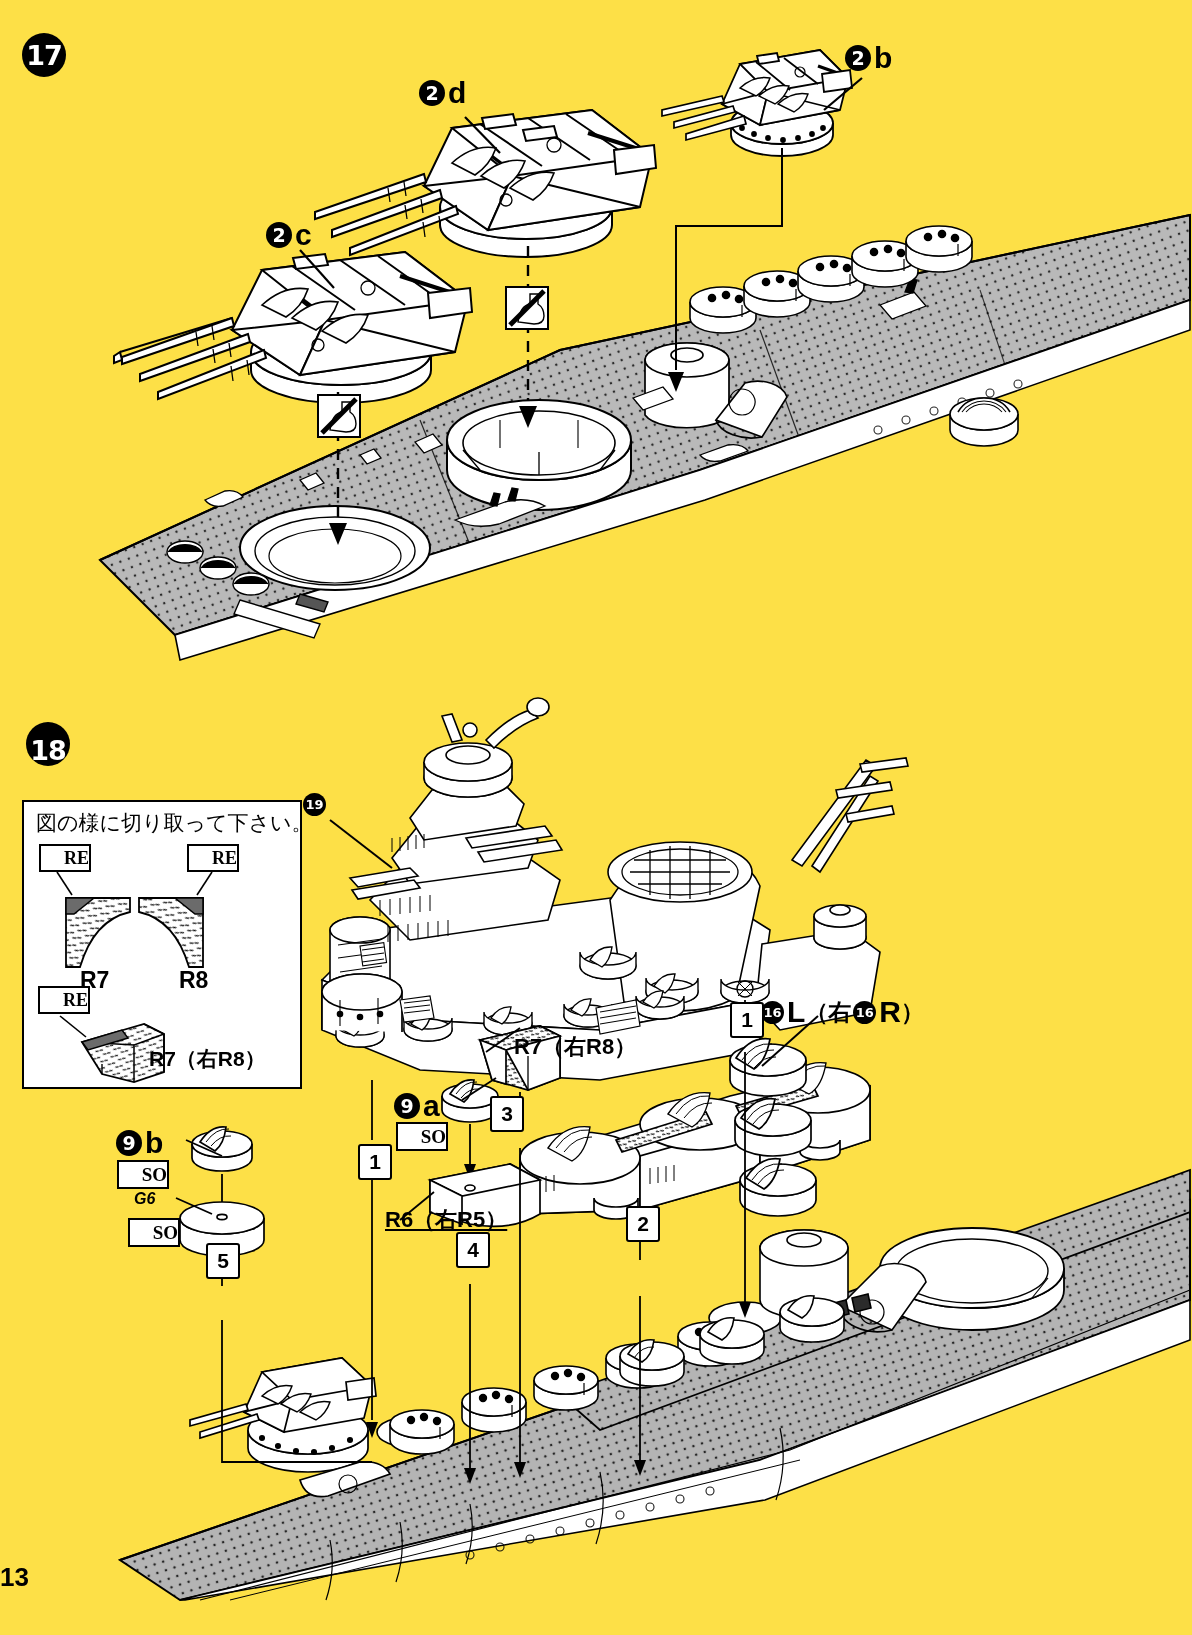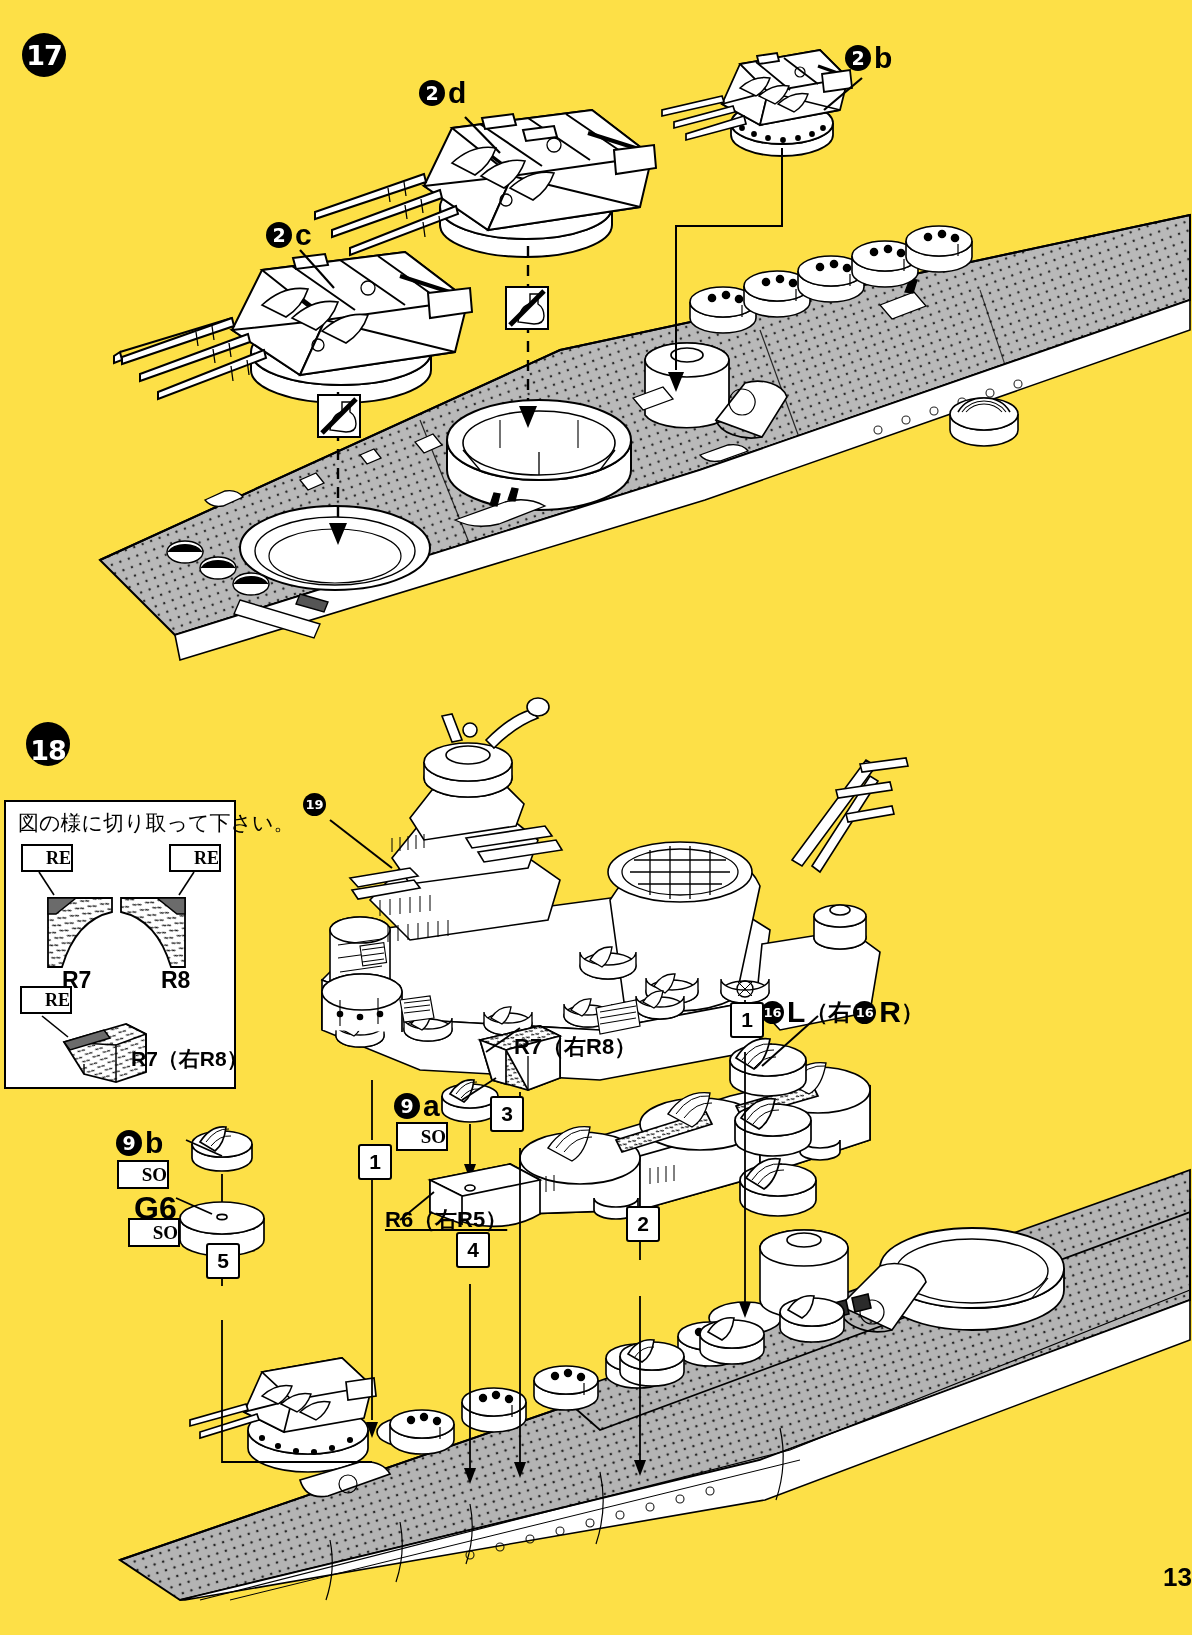--- a/index.html
+++ b/index.html
@@ -86,21 +86,21 @@
     position:absolute;
     font-size:21px;font-weight:500;
     white-space:nowrap;
     font-family:"DejaVu Sans",sans-serif;
   }
 
   
   .folio{
     position:absolute;
     font-size:26px;font-weight:bold;
-    text-align:right;
+    text-align:left;
   }
 
   svg{display:block;overflow:visible;}
   .ln{stroke:#000;fill:none;}
 </style>
 </head>
 <body>
 
 <div id="page">
 
@@ -387,21 +387,21 @@
 
   <div class="part-callout" style="left:845px;top:43px;">
     <span class="disc">2</span>
     <span class="ltr">b</span>
   </div>
 
   <div class="step-badge" style="left:26px;top:722px;align-items:flex-end;">
     <span>18</span>
   </div>
 
-  <div class="inset-panel" style="left:4px;top:800px;width:228px;height:285px;">
+  <div class="inset-panel" style="left:22px;top:800px;width:228px;height:285px;padding-left:48px;">
 
     <div class="inset-title" style="left:12px;top:7px;">図の様に切り取って下さい。</div>
 
     <div class="box-tag" style="left:15px;top:42px;width:48px;height:24px;font-size:18px;">
       <span>RE</span>
     </div>
 
     <div class="box-tag" style="left:163px;top:42px;width:48px;height:24px;font-size:18px;">
       <span>RE</span>
     </div>
@@ -877,21 +877,21 @@
   </div>
 
   <div class="part-callout" style="left:116px;top:1128px;">
     <span class="disc">9</span>
     <span class="ltr">b</span>
   </div>
   <div class="box-tag" style="left:117px;top:1160px;width:48px;height:25px;font-size:19px;">
     <span>SO</span>
   </div>
 
-  <div class="plain-label" style="left:134px;top:1190px;font-size:32px;">G6</div>
+  <div class="plain-label" style="left:134px;top:1190px;font-size:16px;font-style:italic;">G6</div>
   <div class="box-tag" style="left:128px;top:1218px;width:48px;height:25px;font-size:19px;">
     <span>SO</span>
   </div>
 
   <div class="part-callout" style="left:394px;top:1091px;">
     <span class="disc">9</span>
     <span class="ltr">a</span>
   </div>
   <div class="box-tag" style="left:396px;top:1122px;width:48px;height:25px;font-size:19px;">
     <span>SO</span>

